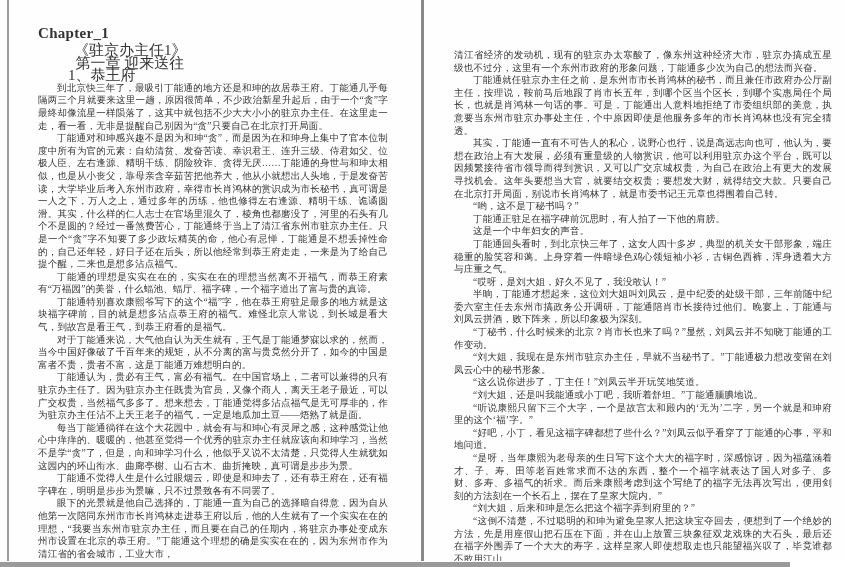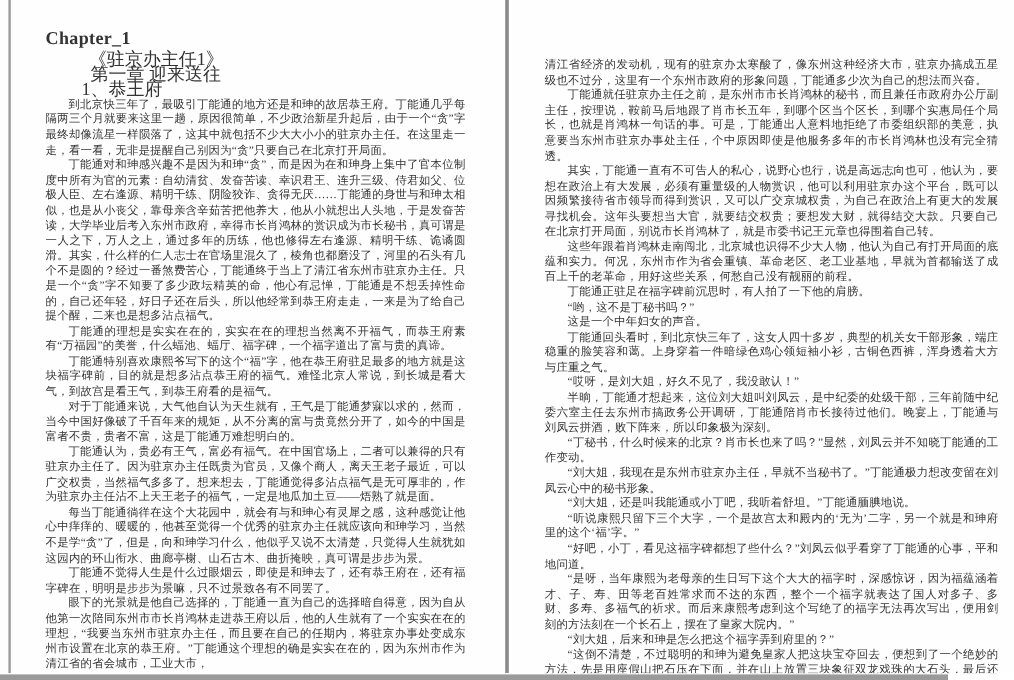--- a/index.html
+++ b/index.html
@@ -90,29 +90,29 @@
       </div>
   </div>
 
   <div class="divider"></div>
 
   <div class="page page-right">
     <div class="paras">
         <p class="para">清江省经济的发动机，现有的驻京办太寒酸了，像东州这种经济大市，驻京办搞成五星级也不过分，这里有一个东州市政府的形象问题，丁能通多少次为自己的想法而兴奋。</p>
         <p class="para">丁能通就任驻京办主任之前，是东州市市长肖鸿林的秘书，而且兼任市政府办公厅副主任，按理说，鞍前马后地跟了肖市长五年，到哪个区当个区长，到哪个实惠局任个局长，也就是肖鸿林一句话的事。可是，丁能通出人意料地拒绝了市委组织部的美意，执意要当东州市驻京办事处主任，个中原因即使是他服务多年的市长肖鸿林也没有完全猜透。</p>
         <p class="para">其实，丁能通一直有不可告人的私心，说野心也行，说是高远志向也可，他认为，要想在政治上有大发展，必须有重量级的人物赏识，他可以利用驻京办这个平台，既可以因频繁接待省市领导而得到赏识，又可以广交京城权贵，为自己在政治上有更大的发展寻找机会。这年头要想当大官，就要结交权贵；要想发大财，就得结交大款。只要自己在北京打开局面，别说市长肖鸿林了，就是市委书记王元章也得围着自己转。</p>
-        <p class="para">这些年跟着肖鸿林走南闯北，北京城也识得不少大人物，他认为自己有打开局面的底蕴和实力。何况，东州市作为省会重镇、革命老区、老工业基地，早就为首都输送了成百上千的老革命，用好这些关系，何愁自己没有靓丽的前程。</p>
+        <p class="para">“哟，这不是丁秘书吗？”</p>
         <p class="para">丁能通正驻足在福字碑前沉思时，有人拍了一下他的肩膀。</p>
-        <p class="para">“哟，这不是丁秘书吗？”</p>
         <p class="para">这是一个中年妇女的声音。</p>
         <p class="para">丁能通回头看时，到北京快三年了，这女人四十多岁，典型的机关女干部形象，端庄稳重的脸笑容和蔼。上身穿着一件暗绿色鸡心领短袖小衫，古铜色西裤，浑身透着大方与庄重之气。</p>
         <p class="para">“哎呀，是刘大姐，好久不见了，我没敢认！”</p>
         <p class="para">半晌，丁能通才想起来，这位刘大姐叫刘凤云，是中纪委的处级干部，三年前随中纪委六室主任去东州市搞政务公开调研，丁能通陪肖市长接待过他们。晚宴上，丁能通与刘凤云拼酒，败下阵来，所以印象极为深刻。</p>
         <p class="para">“丁秘书，什么时候来的北京？肖市长也来了吗？”显然，刘凤云并不知晓丁能通的工作变动。</p>
         <p class="para">“刘大姐，我现在是东州市驻京办主任，早就不当秘书了。”丁能通极力想改变留在刘凤云心中的秘书形象。</p>
+        <p class="para">“这么说你进步了，丁主任！”刘凤云半开玩笑地笑道。</p>
         <p class="para">“刘大姐，还是叫我能通或小丁吧，我听着舒坦。”丁能通腼腆地说。</p>
         <p class="para">“听说康熙只留下三个大字，一个是故宫太和殿内的‘无为’二字，另一个就是和珅府里的这个‘福’字。”</p>
         <p class="para">“好吧，小丁，看见这福字碑都想了些什么？”刘凤云似乎看穿了丁能通的心事，平和地问道。</p>
         <p class="para">“是呀，当年康熙为老母亲的生日写下这个大大的福字时，深感惊讶，因为福蕴涵着才、子、寿、田等老百姓常求而不达的东西，整个一个福字就表达了国人对多子、多财、多寿、多福气的祈求。而后来康熙考虑到这个写绝了的福字无法再次写出，便用剑刻的方法刻在一个长石上，摆在了皇家大院内。”</p>
         <p class="para">“刘大姐，后来和珅是怎么把这个福字弄到府里的？”</p>
         <p class="para">“这倒不清楚，不过聪明的和珅为避免皇家人把这块宝夺回去，便想到了一个绝妙的方法，先是用座假山把石压在下面，并在山上放置三块象征双龙戏珠的大石头，最后还在福字外围弄了一个大大的寿字，这样皇家人即使想取走也只能望福兴叹了，毕竟谁都不敢用江山</p>
       </div>
   </div>
 
   <div class="hscrollbar">

